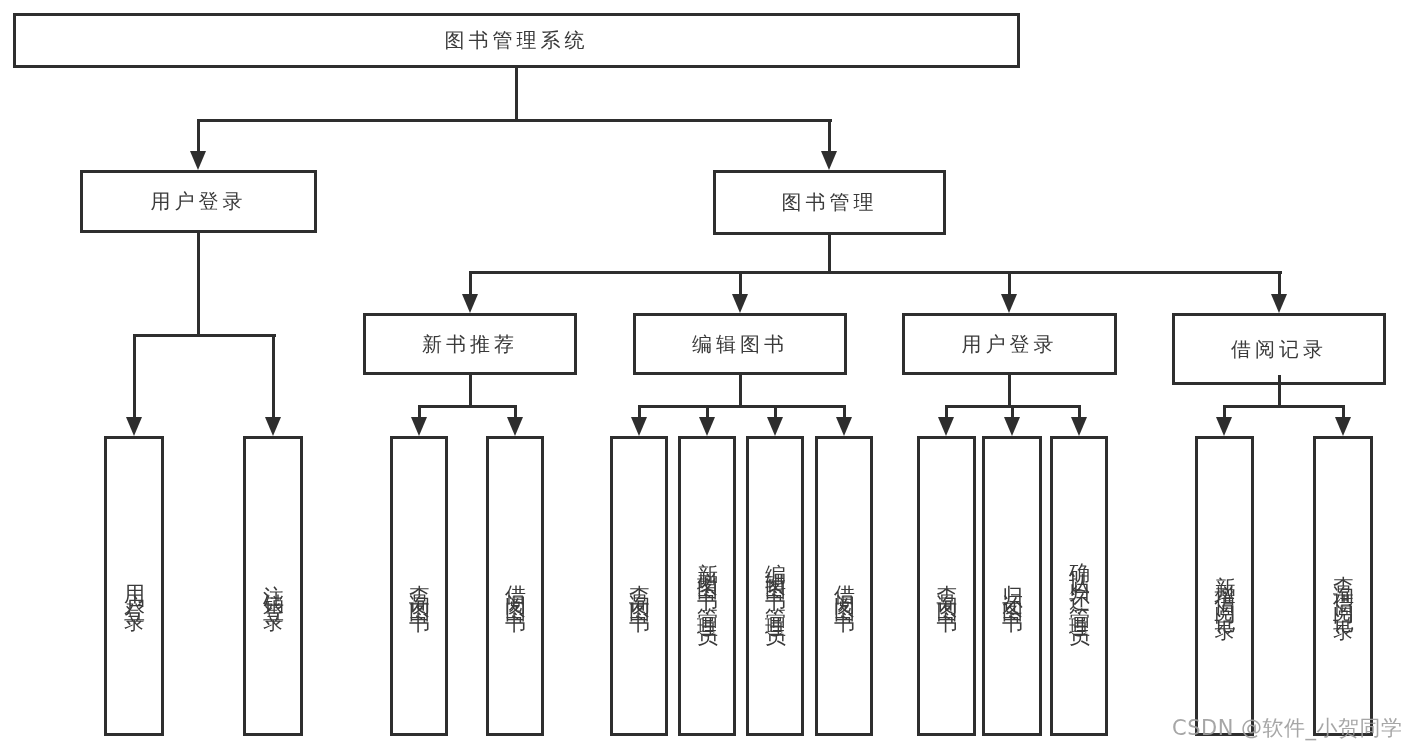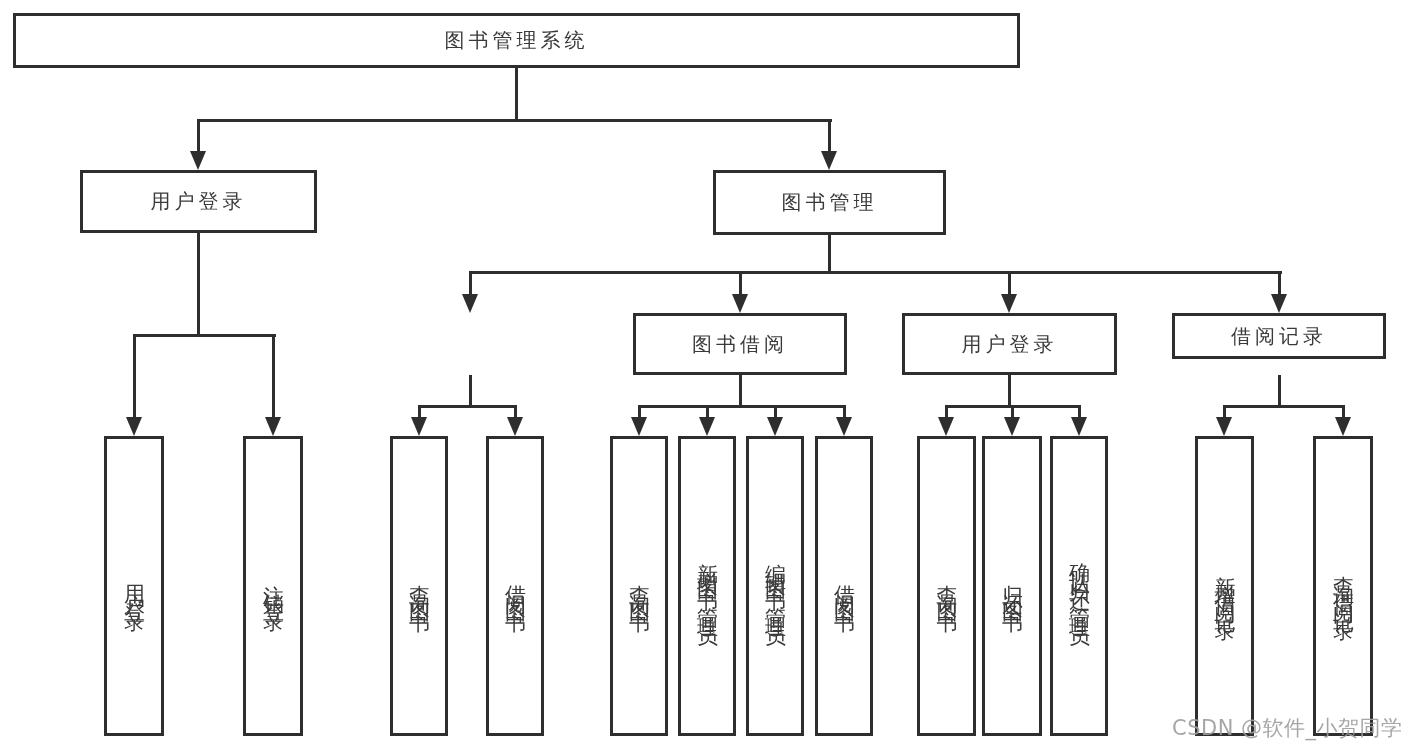--- a/index.html
+++ b/index.html
@@ -65,27 +65,30 @@
   <div class="line" style="left:469px;top:271px;width:813px;height:3px"></div>
   <div class="line" style="left:469px;top:271px;width:3px;height:25px"></div>
   <div class="arrow" style="left:462px;top:294px"></div>
   <div class="line" style="left:739px;top:271px;width:3px;height:25px"></div>
   <div class="arrow" style="left:732px;top:294px"></div>
   <div class="line" style="left:1008px;top:271px;width:3px;height:25px"></div>
   <div class="arrow" style="left:1001px;top:294px"></div>
   <div class="line" style="left:1278px;top:271px;width:3px;height:25px"></div>
   <div class="arrow" style="left:1271px;top:294px"></div>
 
+  <div class="box hbox" style="left:363px;top:313px;width:214px;height:62px">
+    <span class="lbl">新书推荐</span>
+  </div>
   <div class="box hbox" style="left:633px;top:313px;width:214px;height:62px">
-    <span class="lbl">图书借阅</span>
+    <span class="lbl">编辑图书</span>
   </div>
   <div class="box hbox" style="left:902px;top:313px;width:215px;height:62px">
     <span class="lbl">用户登录</span>
   </div>
-  <div class="box hbox" style="left:1172px;top:313px;width:214px;height:46px">
+  <div class="box hbox" style="left:1172px;top:313px;width:214px;height:72px">
     <span class="lbl">借阅记录</span>
   </div>
 
   <div class="line" style="left:469px;top:375px;width:3px;height:33px"></div>
   <div class="line" style="left:418px;top:405px;width:99px;height:3px"></div>
   <div class="line" style="left:418px;top:405px;width:3px;height:14px"></div>
   <div class="arrow" style="left:411px;top:417px"></div>
   <div class="line" style="left:514px;top:405px;width:3px;height:14px"></div>
   <div class="arrow" style="left:507px;top:417px"></div>
 

